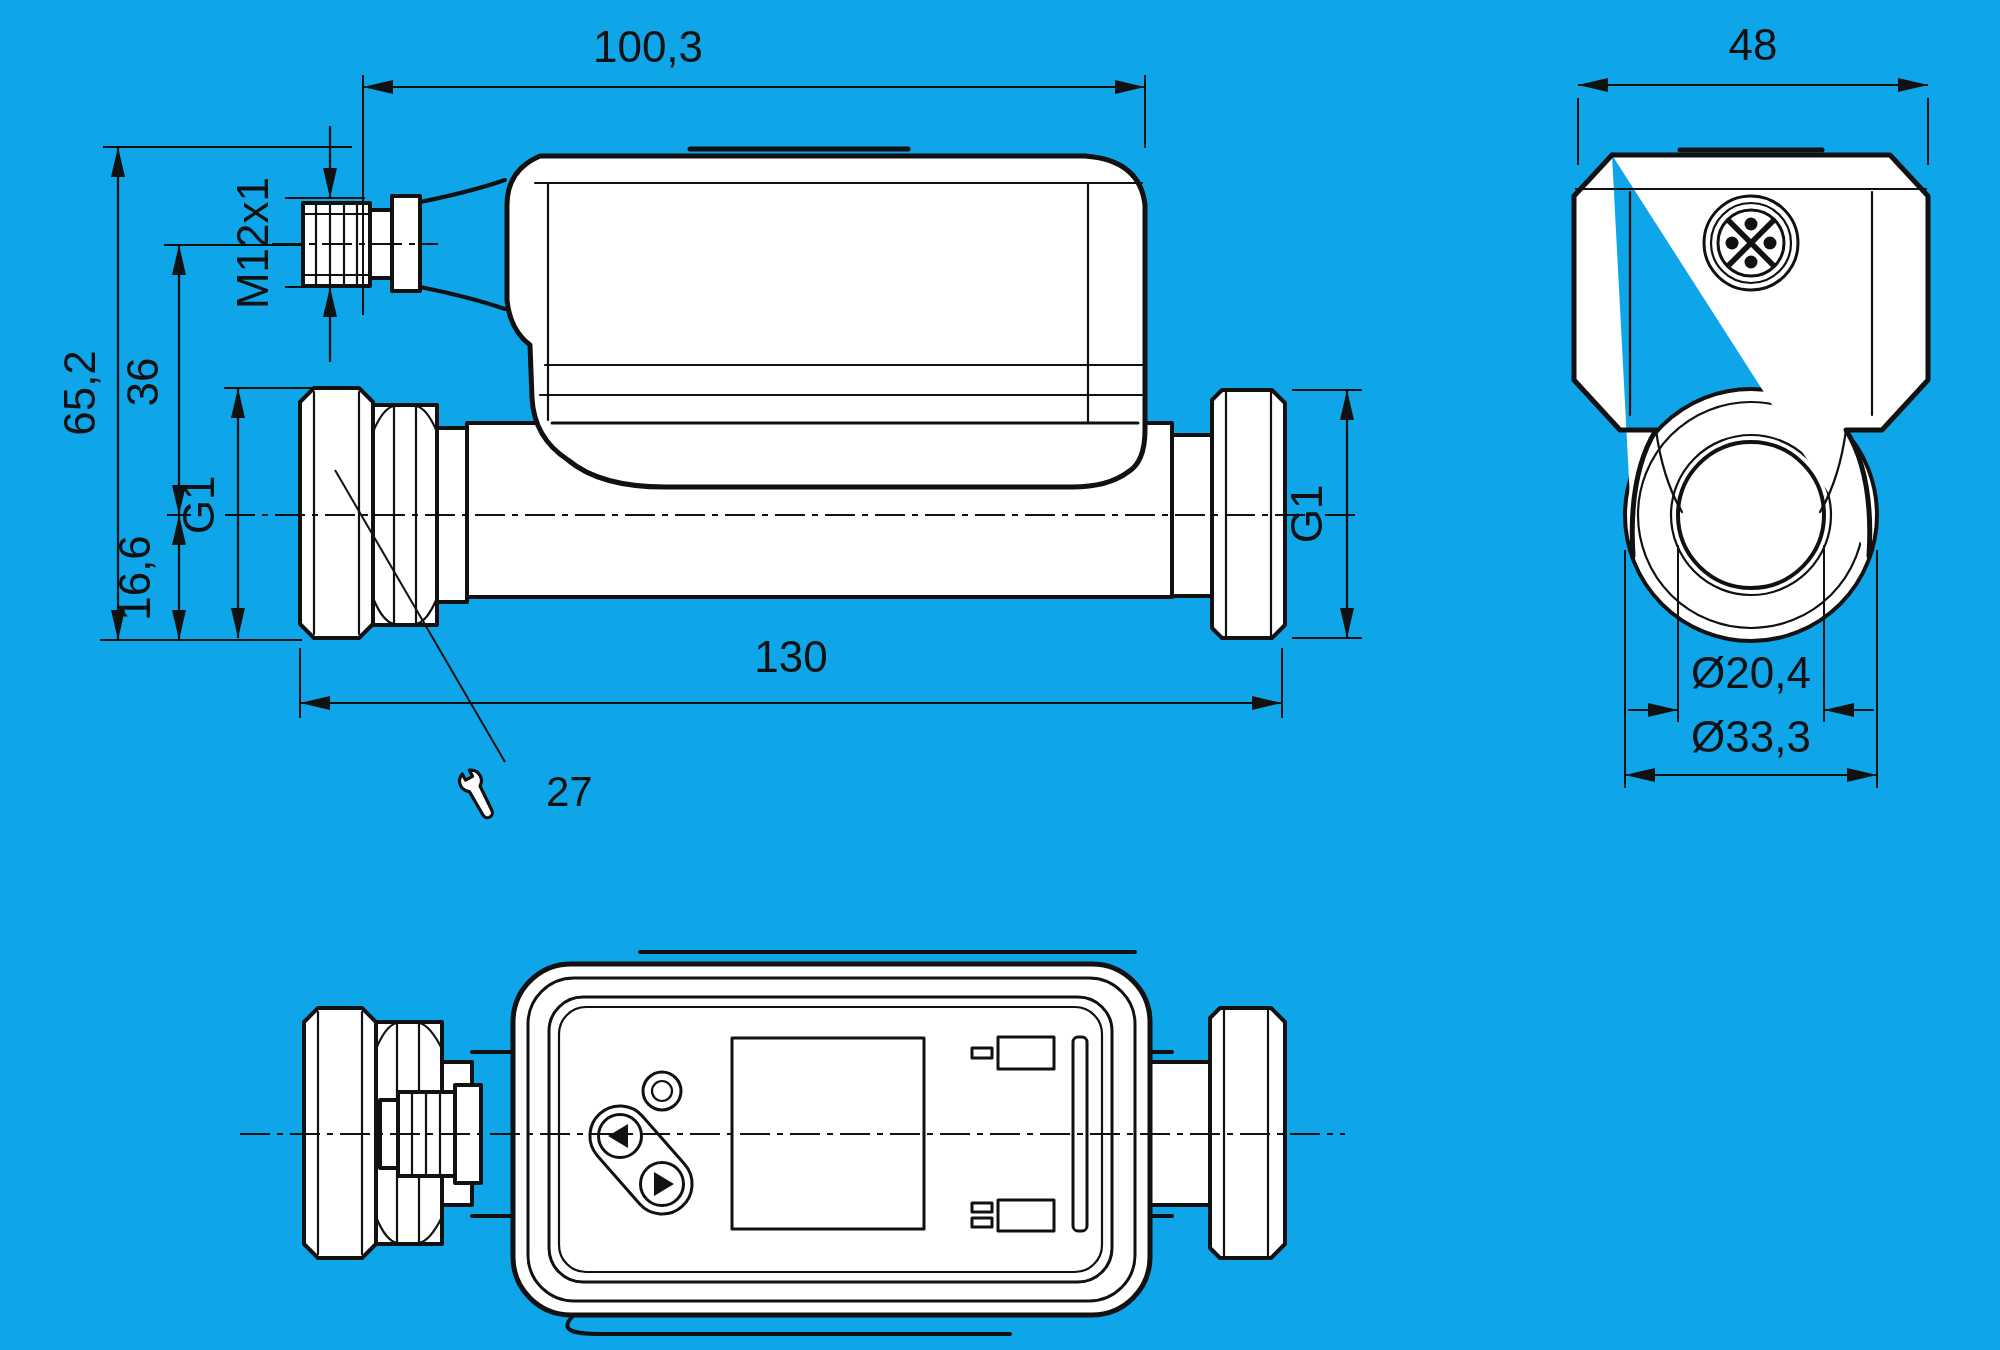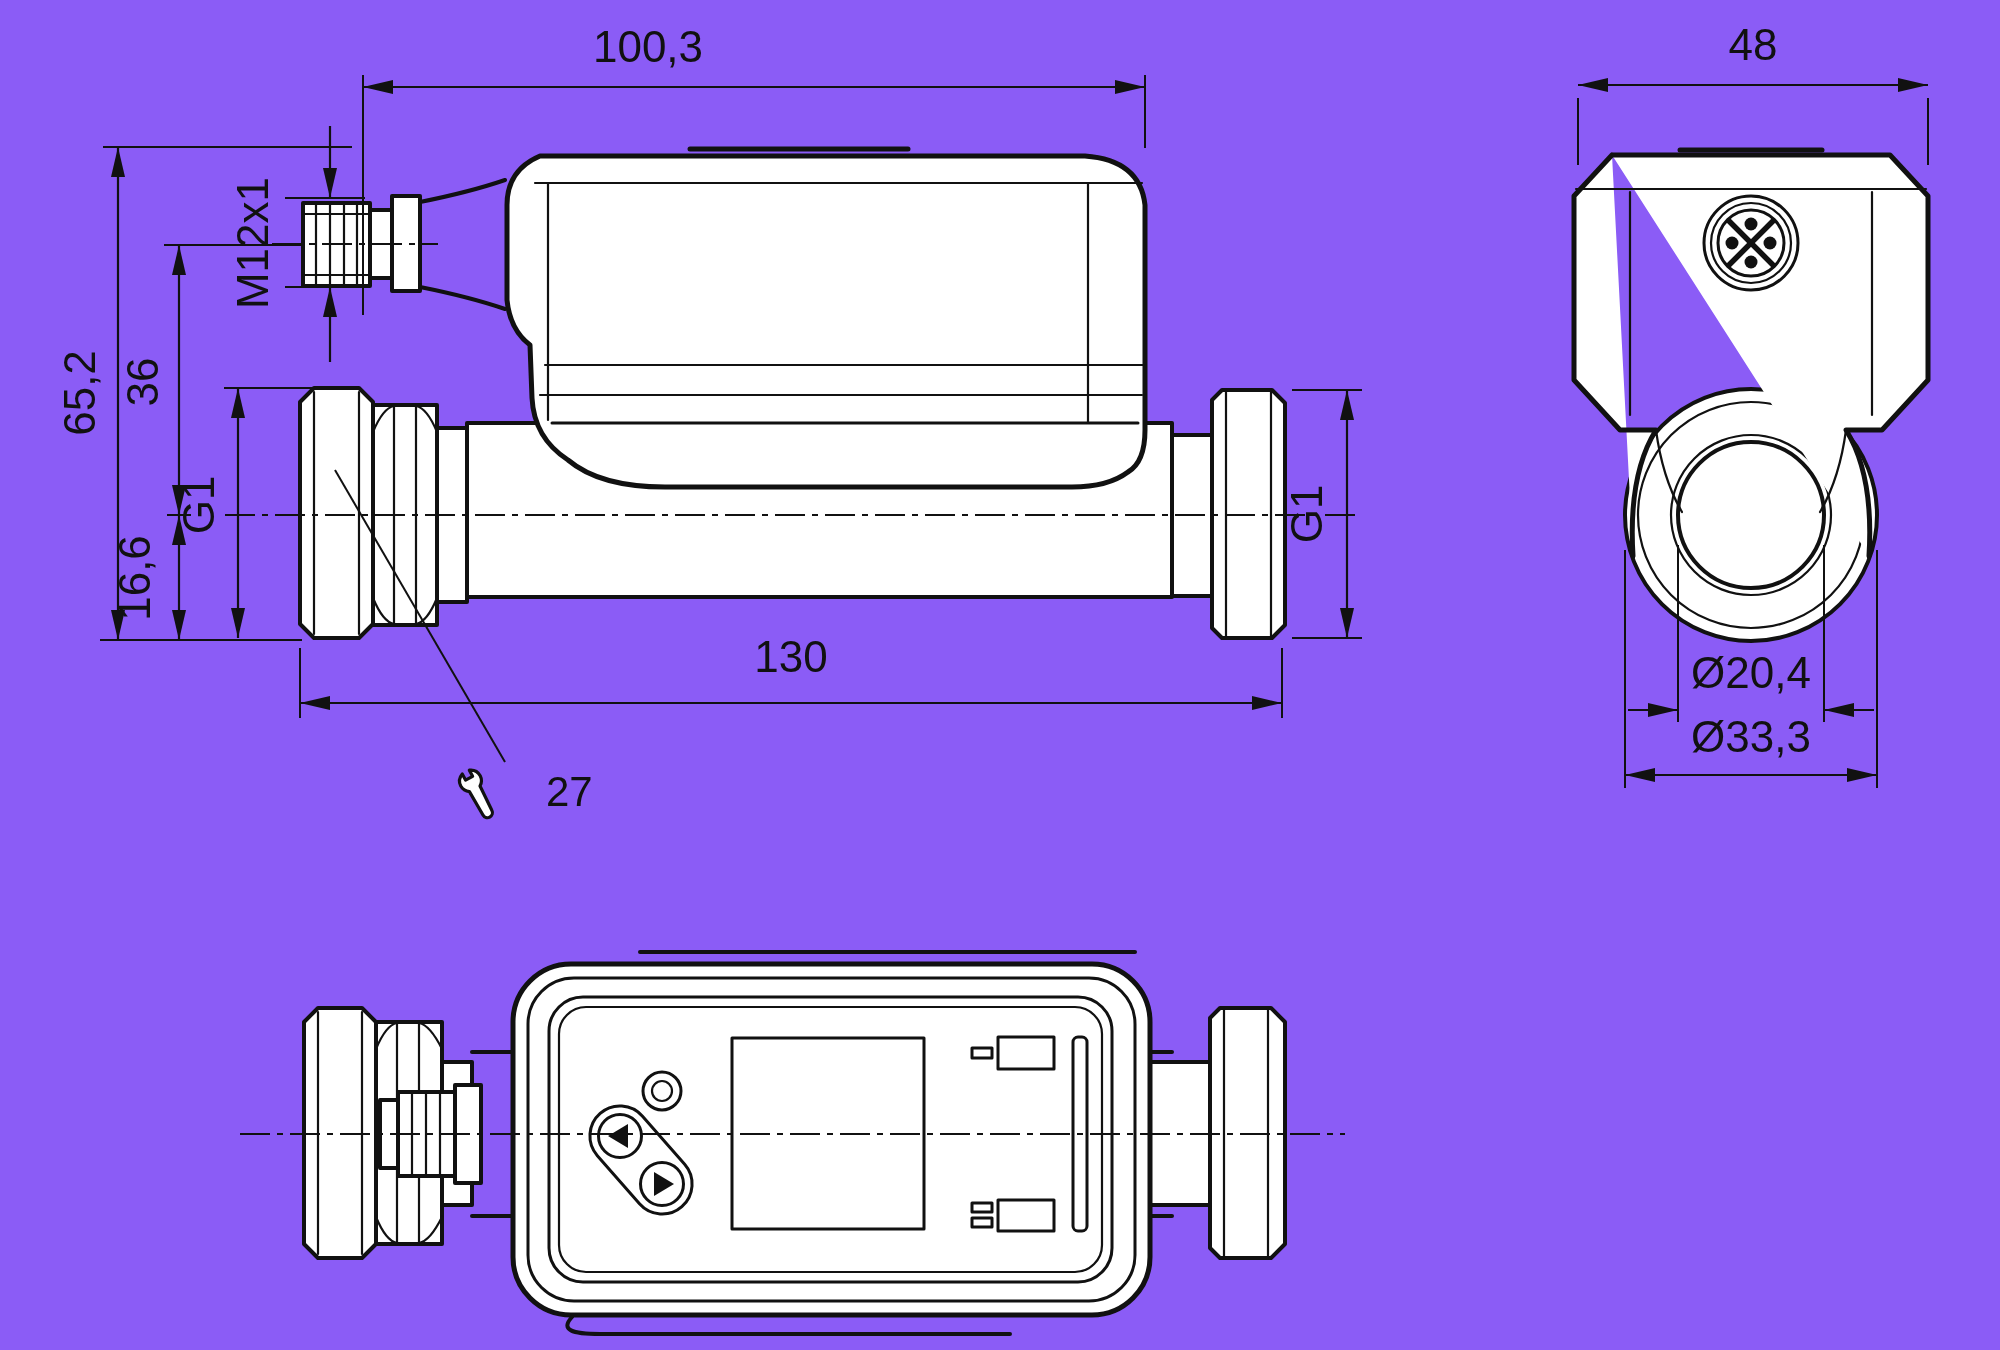--- a/index.html
+++ b/index.html
@@ -1,16 +1,16 @@
 <!DOCTYPE html>
 <html><head>
 <meta charset="utf-8">
 <style>
   html,body{margin:0;padding:0;background:#ffffff;}
-  .page{width:2000px;height:1350px;background:#8b5cf6;position:relative;overflow:hidden;}
+  .page{width:2000px;height:1350px;background:#0ea5e9;position:relative;overflow:hidden;}
   svg{display:block;}
   .ln{stroke:#111;fill:none;stroke-linecap:round;stroke-linejoin:round;}
   .bold{stroke-width:5;}
   .med{stroke-width:4;}
   .mid{stroke-width:3;}
   .thin{stroke-width:2.2;}
   .dim{stroke:#111;stroke-width:2.2;fill:none;}
   .ext{stroke:#111;stroke-width:2;fill:none;}
   .cl{stroke:#111;stroke-width:2.2;fill:none;stroke-dasharray:30 7 6 7;}
   .whitefill{fill:#ffffff;}

